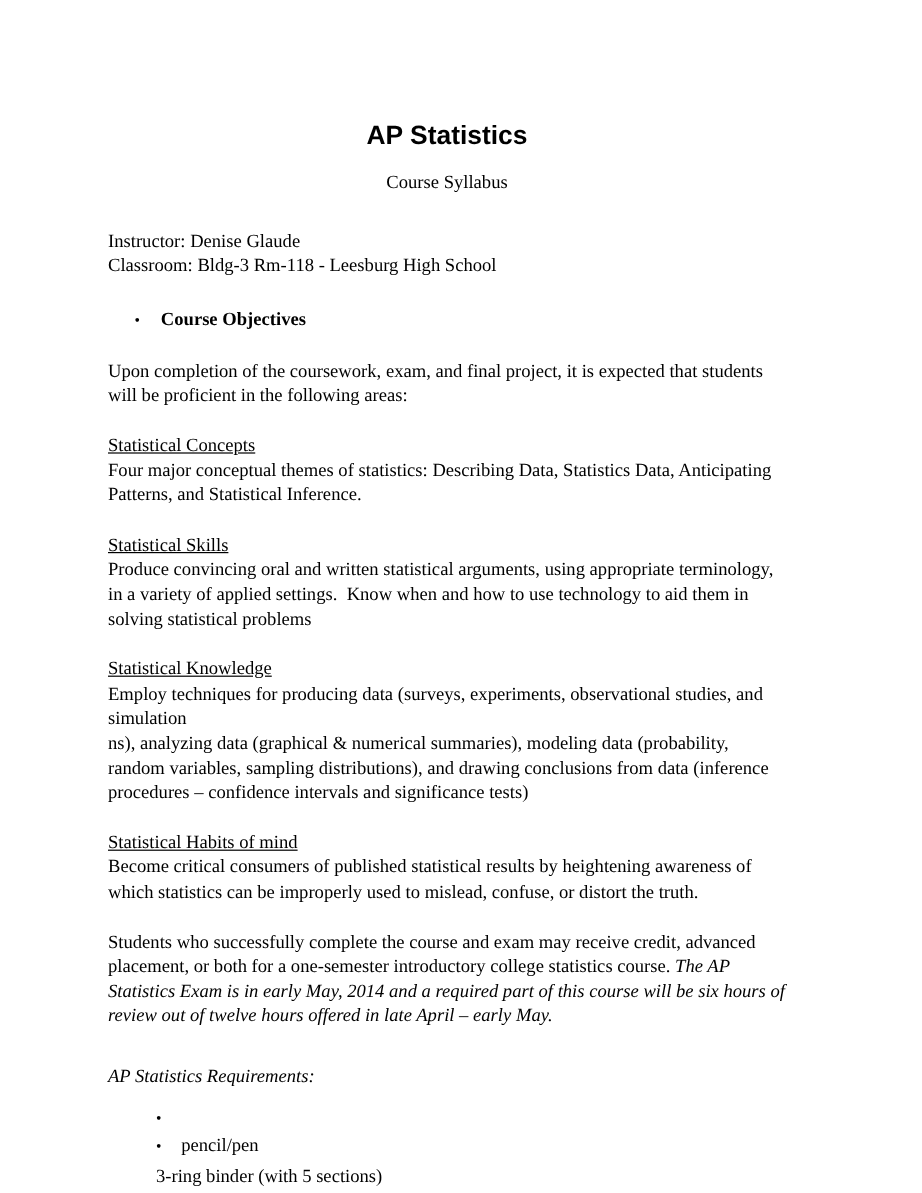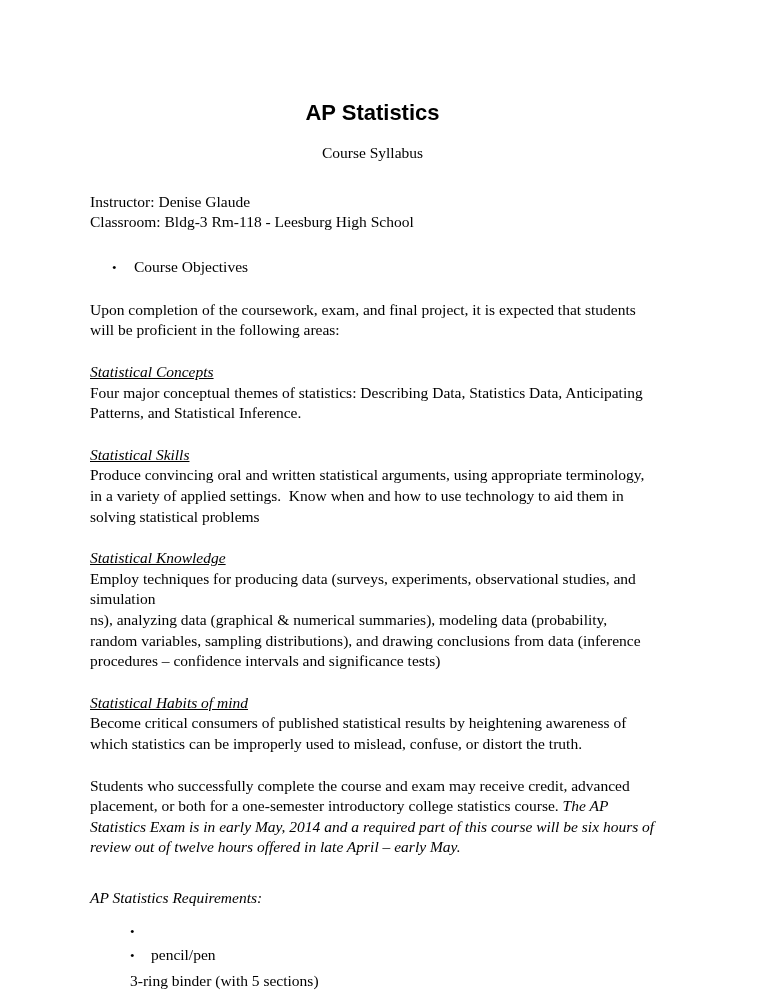--- a/index.html
+++ b/index.html
@@ -48,31 +48,30 @@
     align-items: baseline;
     margin: 0 0 22px 0;
     padding-left: 22px;
   }
   .bullet-glyph {
     width: 22px;
     flex: 0 0 22px;
     font-size: 13px;
   }
   .objectives-heading-text {
-    font-weight: normal;
+    font-weight: bold;
     text-align: center;
   }
   .paragraph {
     margin: 0 0 21px 0;
   }
   .section {
     margin: 0 0 21px 0;
   }
   .section-heading {
-    font-style: italic;
     text-decoration: underline;
     margin: 0;
   }
   .section-body {
     margin: 0;
     white-space: pre-wrap;
   }
   .italic-run {
     font-style: italic;
   }

